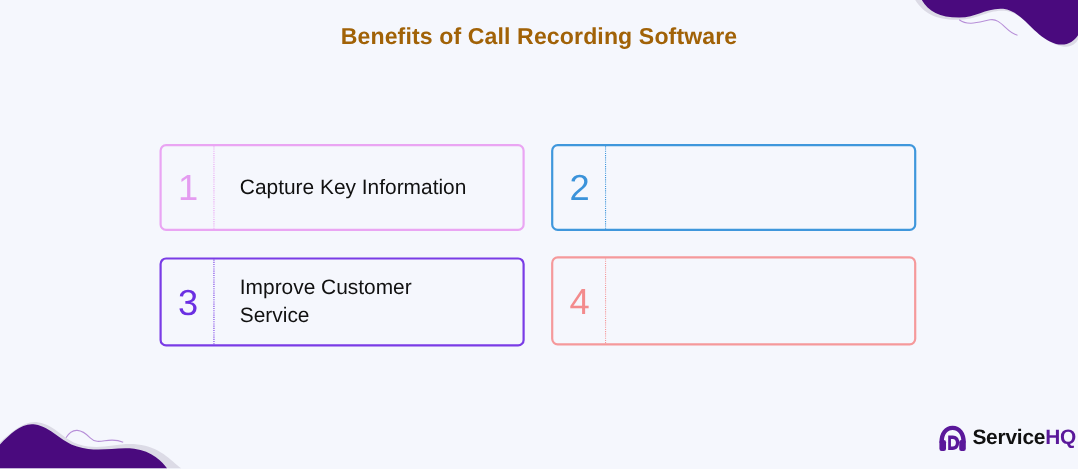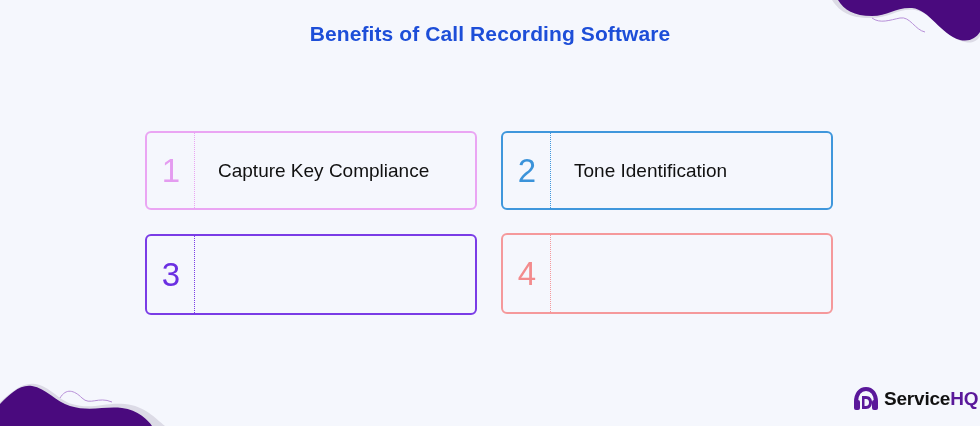--- a/index.html
+++ b/index.html
@@ -6,21 +6,21 @@
   body {
     width: 980px; height: 426px; overflow: hidden; position: relative;
     background: #f5f7fd;
     font-family: "Liberation Sans", "DejaVu Sans", sans-serif;
   }
   .blob { position: absolute; }
   .blob-tr { right: 0; top: 0; width: 170px; height: 48px; }
   .blob-bl { left: 0; bottom: 0; width: 165px; height: 52px; }
   .title {
     position: absolute; left: 0; right: 0; top: 22px; text-align: center;
-    font-size: 21px; font-weight: 700; color: #1d4ed8; letter-spacing: 0.1px;
+    font-size: 21px; font-weight: 700; color: #a16207; letter-spacing: 0.1px;
   }
   .card {
     position: absolute; width: 332px; height: 79px;
     border: 2px solid; border-radius: 6px; box-sizing: border-box;
     background: #f5f7fd;
   }
   .card .num {
     position: absolute; left: 0; top: 0; width: 48px; height: 100%;
     display: flex; align-items: center; justify-content: center;
     font-size: 33px; font-weight: 400;
@@ -61,32 +61,32 @@
   <path d="M0,28 C12,18 22,8 35,10 C50,12 58,26 72,30 C92,36 105,28 125,30 C145,32 155,44 165,52 L0,52 Z" fill="#dcdbe6"></path>
   <path d="M0,30 C10,20 20,10 32,12 C46,14 56,28 70,32 C90,38 104,32 122,34 C138,36 148,46 152,52 L0,52 Z" fill="#4a0a7e"></path>
   <path d="M60,24 C66,14 74,16 82,24 C90,32 98,22 112,28" fill="none" stroke="#b78fd8" stroke-width="1"></path>
 </svg>
 
 <div class="title">Benefits of Call Recording Software</div>
 
 <div class="card c1">
   <div class="num">1</div>
   <div class="divider"></div>
-  <div class="label">Capture Key Compliance</div>
+  <div class="label">Capture Key Information</div>
 </div>
 
 <div class="card c2">
   <div class="num">2</div>
   <div class="divider"></div>
-  <div class="label">Tone Identification</div>
 </div>
 
 <div class="card c3">
   <div class="num">3</div>
   <div class="divider"></div>
+  <div class="label" style="width:190px">Improve Customer Service</div>
 </div>
 
 <div class="card c4">
   <div class="num">4</div>
   <div class="divider"></div>
 </div>
 
 <div class="logo">
   <svg width="26" height="26" viewBox="0 0 26 26">
     <path d="M3,16 C3,8 7,3 13,3 C19,3 23,8 23,16" fill="none" stroke="#5a189a" stroke-width="4"></path>

